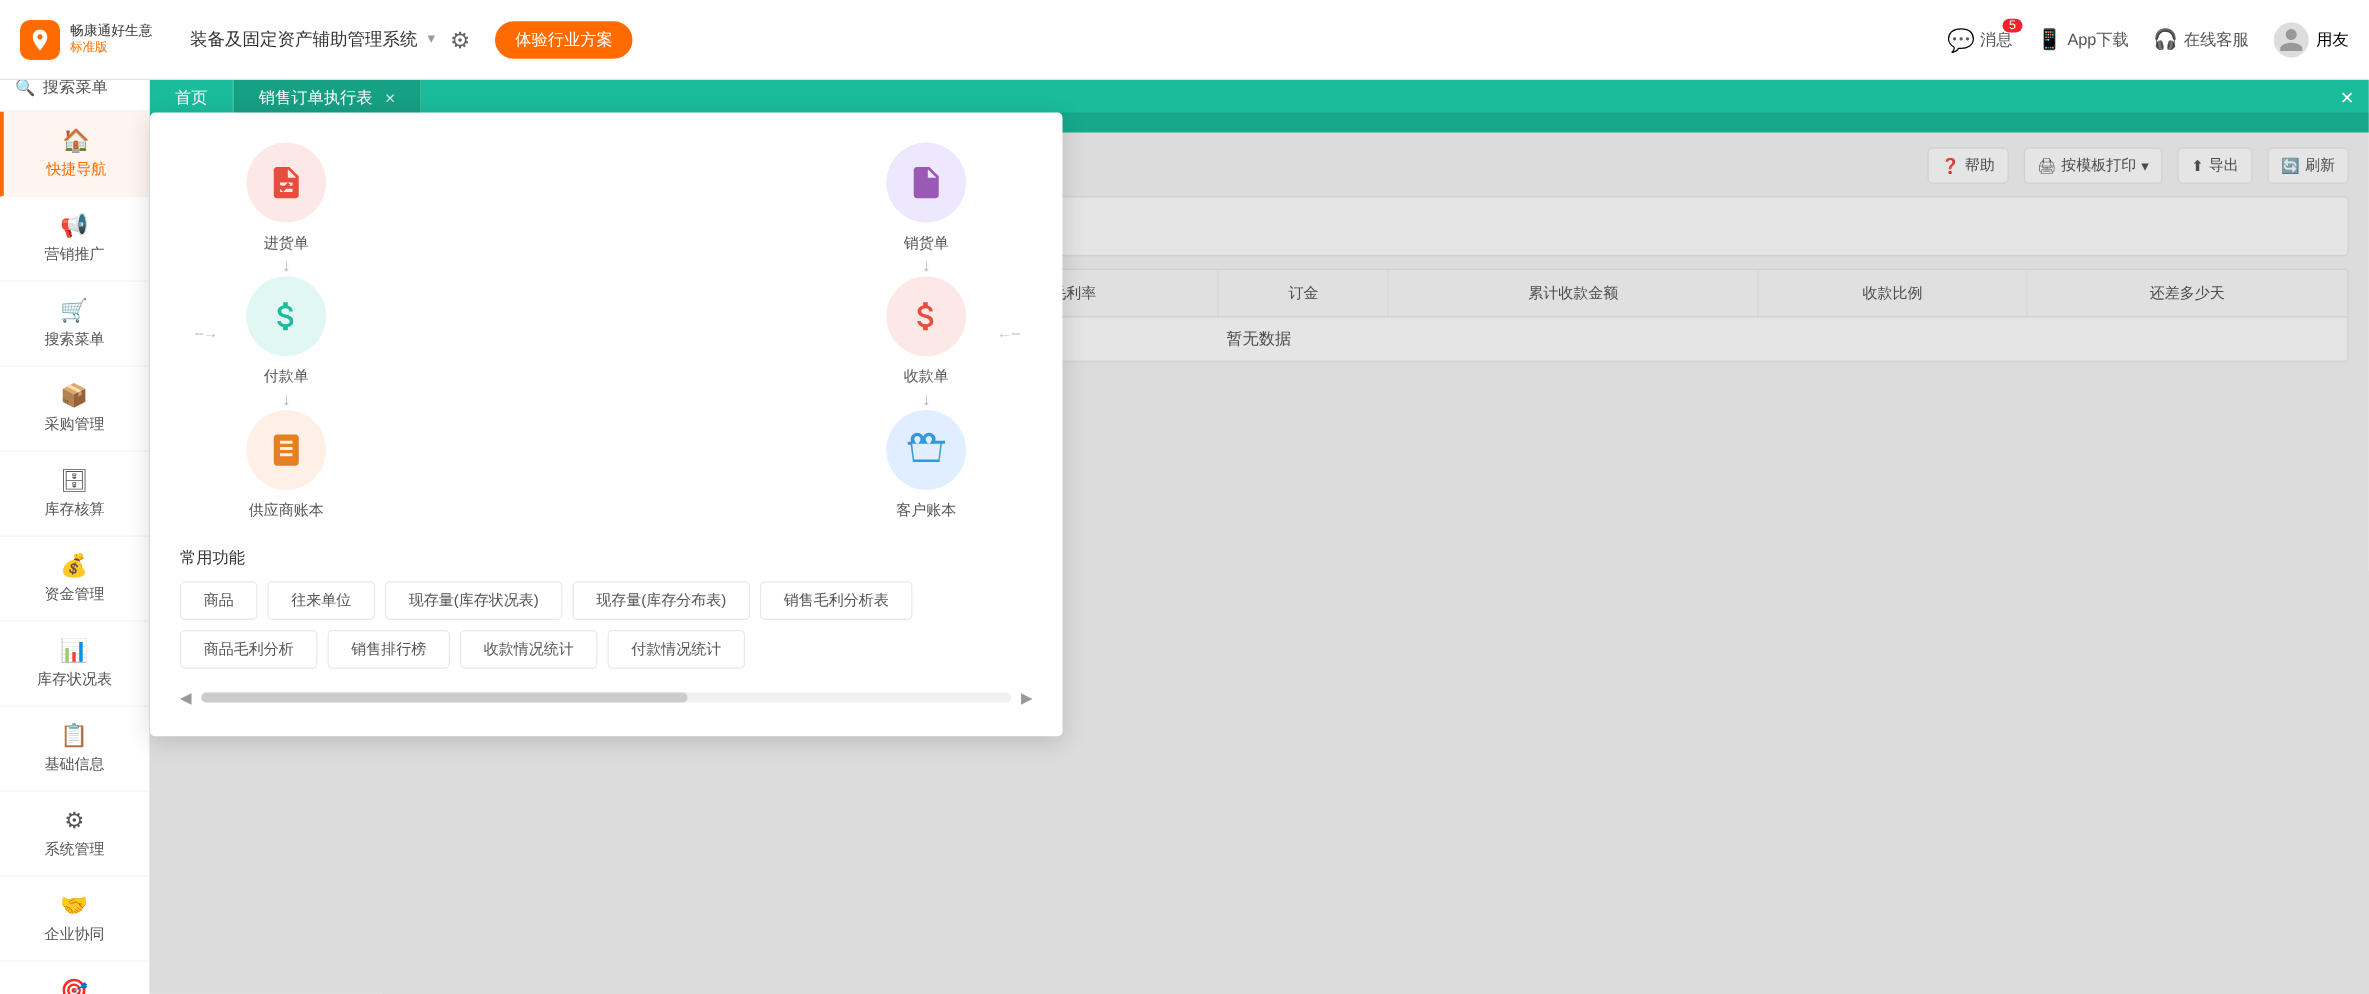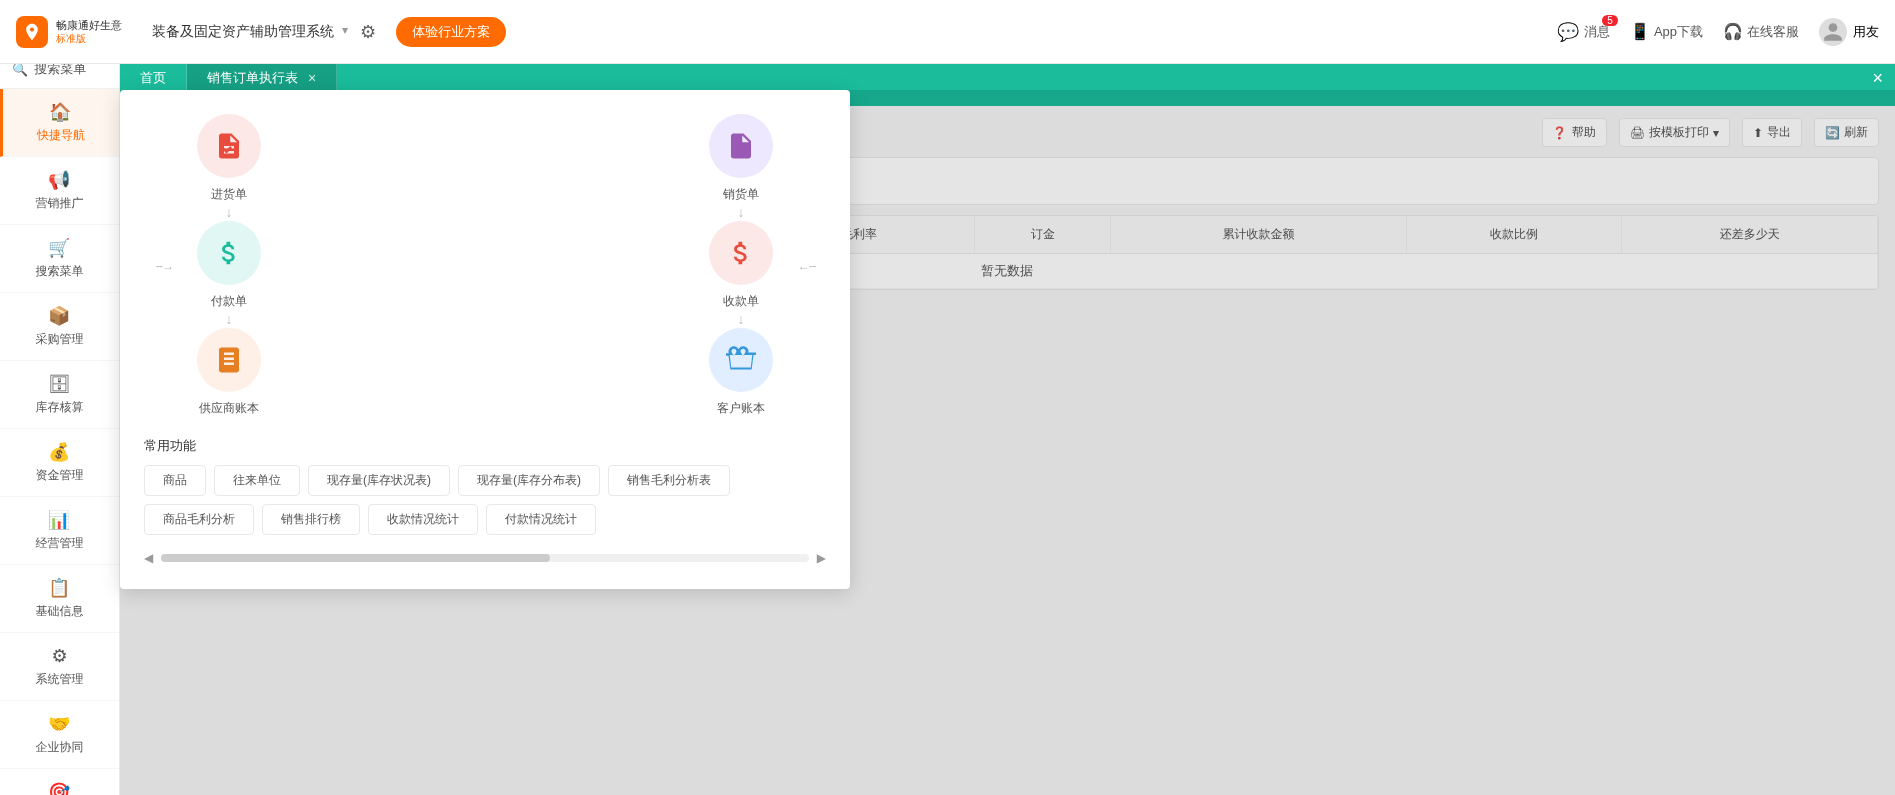--- a/index.html
+++ b/index.html
@@ -525,21 +525,21 @@
   <div class="nav-item">
     <span class="nav-icon">🗄</span>
     <span>库存核算</span>
   </div>
   <div class="nav-item">
     <span class="nav-icon">💰</span>
     <span>资金管理</span>
   </div>
   <div class="nav-item">
     <span class="nav-icon">📊</span>
-    <span>经营管理</span>
+    <span>库存状况表</span>
   </div>
   <div class="nav-item">
     <span class="nav-icon">📋</span>
     <span>基础信息</span>
   </div>
   <div class="nav-item">
     <span class="nav-icon">⚙</span>
     <span>系统管理</span>
   </div>
   <div class="nav-item">

